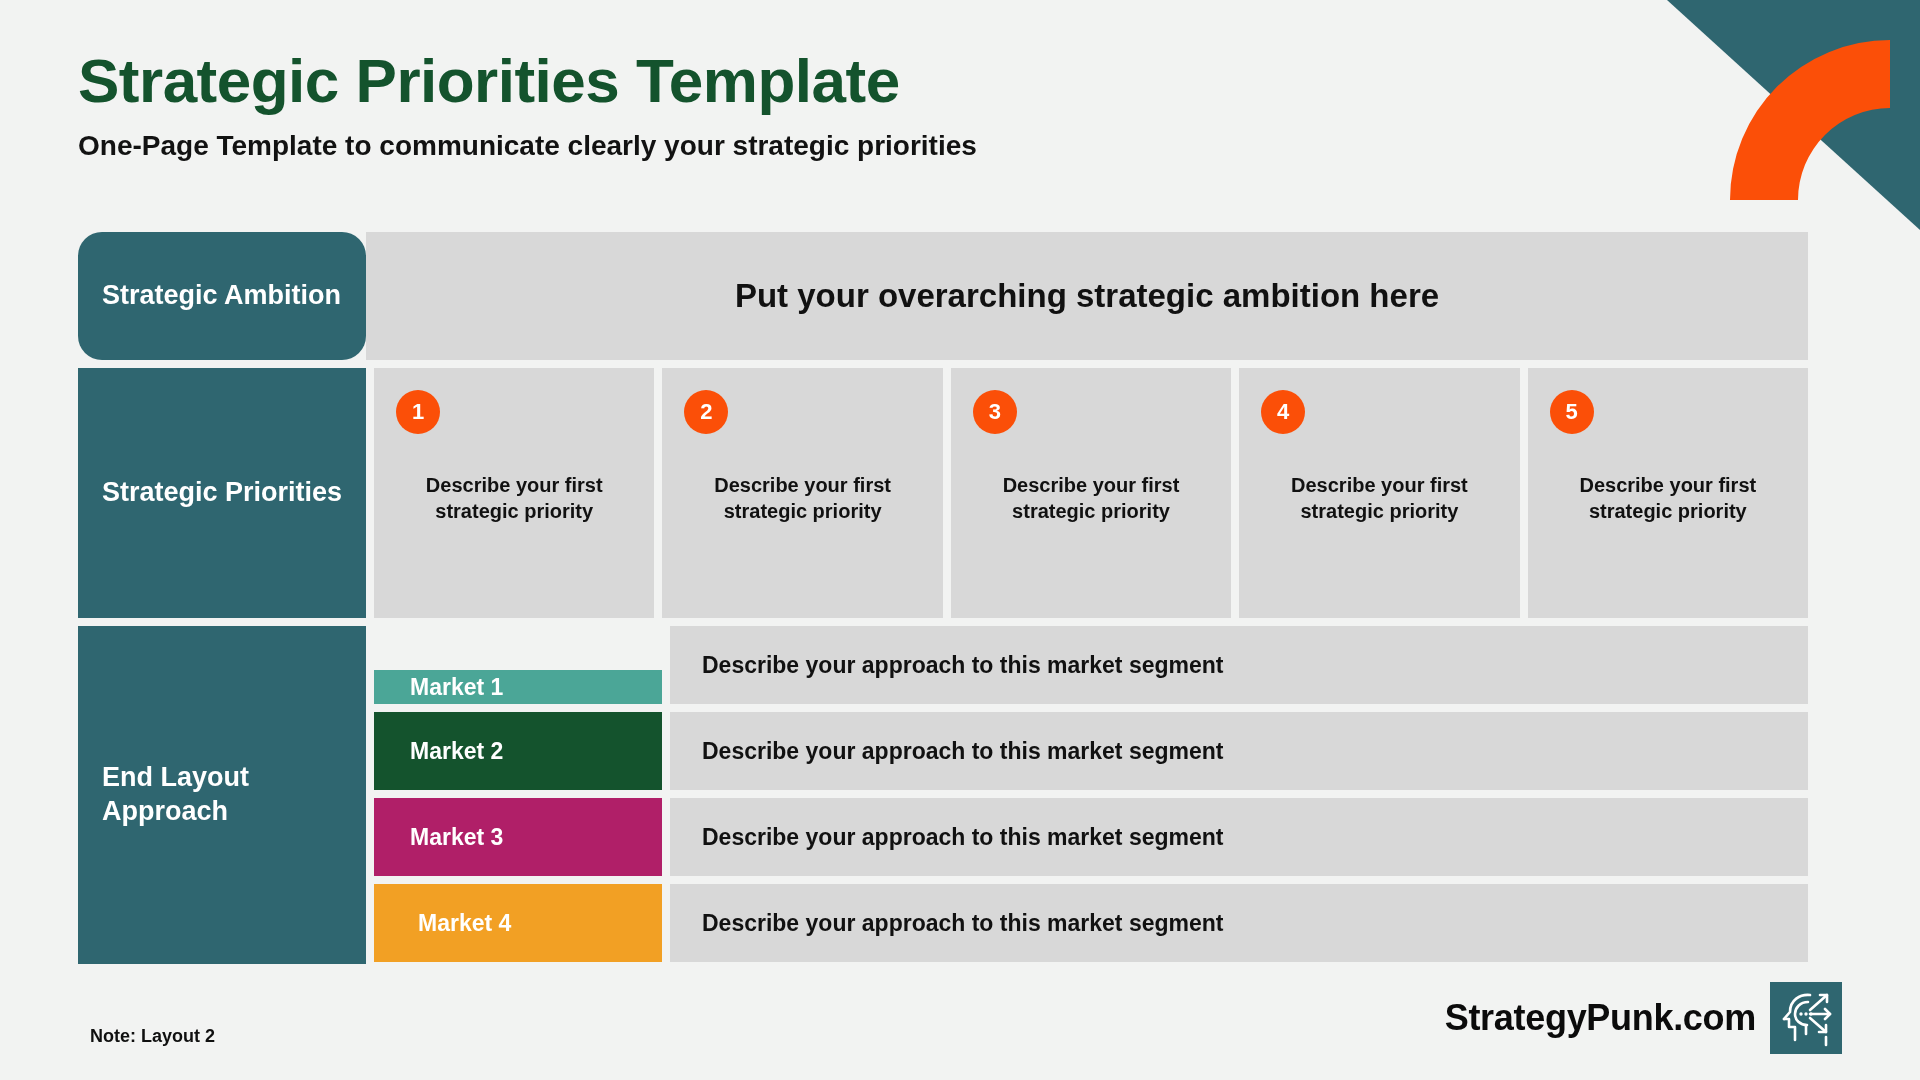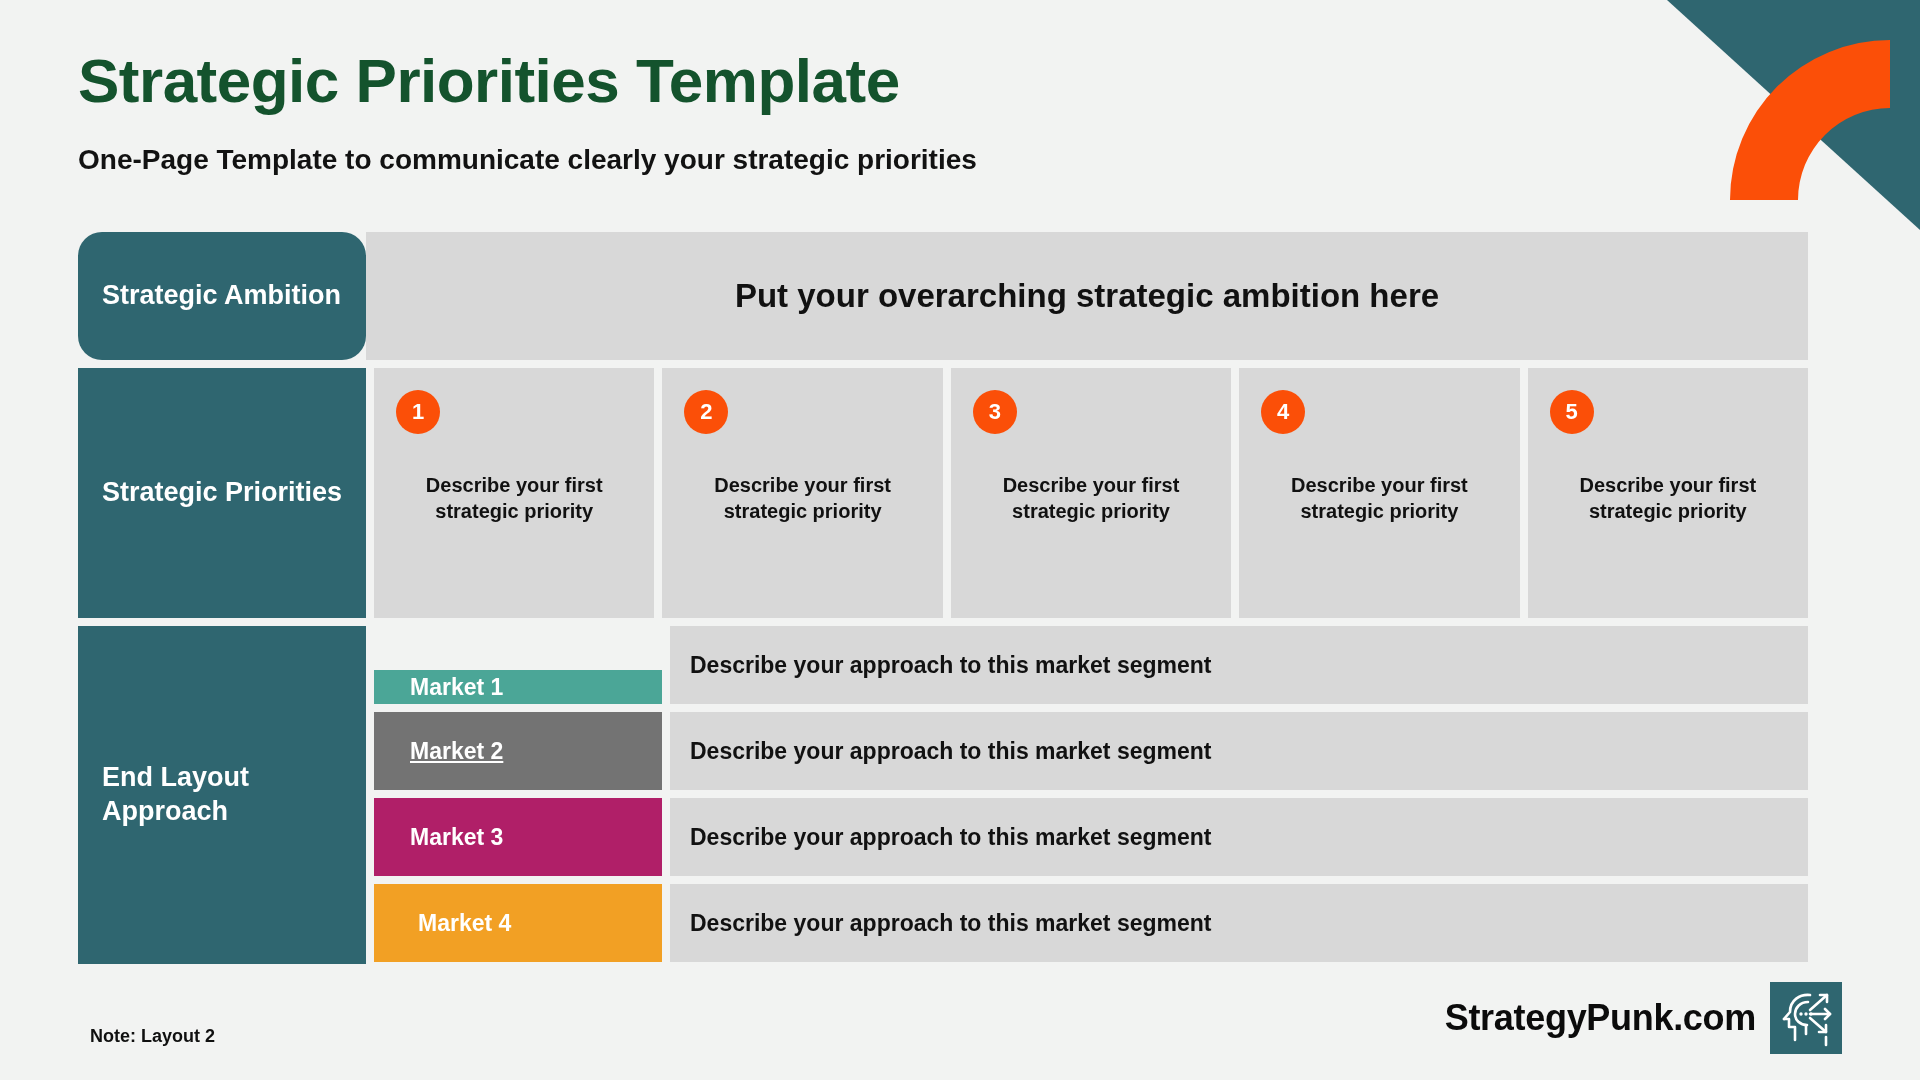--- a/index.html
+++ b/index.html
@@ -15,21 +15,21 @@
   .corner { position:absolute; top:0; right:0; width:300px; height:230px; overflow:hidden; pointer-events:none; }
   .corner svg { display:block; }
 
   
   .header { position:absolute; left:78px; top:48px; width:1300px; }
   .title {
     font-size:62px; font-weight:bold; color:#14532d;
     letter-spacing:-0.5px; line-height:1.08; white-space:nowrap;
   }
   .subtitle {
-    margin-top:28px; font-size:28px; font-weight:bold; color:#121212;
+    margin-top:14px; font-size:28px; font-weight:bold; color:#121212;
     line-height:1.2; white-space:nowrap;
   }
 
   
   .grid { position:absolute; left:78px; top:232px; width:1730px; }
 
   .row { display:flex; width:100%; }
   .row + .row { margin-top:8px; }
 
   .label-cell {
@@ -71,21 +71,21 @@
   
   .markets-area { flex:1; margin-left:8px; display:flex; flex-direction:column; gap:8px; }
   .market-row { display:flex; height:78px; }
   .market-chip {
     width:288px; flex:0 0 288px;
     display:flex; align-items:center; padding-left:36px;
     color:#ffffff; font-size:23px; font-weight:bold;
   }
   .market-desc {
     flex:1; margin-left:8px; background:#d8d8d8;
-    display:flex; align-items:center; padding-left:20px;
+    display:flex; align-items:center; padding-left:32px;
     font-size:23px; font-weight:bold; color:#111111;
   }
 
   
   .note {
     position:absolute; left:90px; top:1026px;
     font-size:18px; font-weight:bold; color:#101010;
   }
   .brand {
     position:absolute; right:78px; top:982px;
@@ -154,21 +154,21 @@
     <div class="row">
       <div class="label-cell markets">End Layout Approach</div>
       <div class="markets-area">
 
         <div class="market-row">
           <div class="market-chip" style="background:#4ba697;margin-top:44px;">Market 1</div>
           <div class="market-desc">Describe your approach to this market segment</div>
         </div>
 
         <div class="market-row">
-          <div class="market-chip" style="background:#737373;text-decoration:underline;">Market 2</div>
+          <div class="market-chip" style="background:#14532d;">Market 2</div>
           <div class="market-desc">Describe your approach to this market segment</div>
         </div>
 
         <div class="market-row">
           <div class="market-chip" style="background:#b01f68;">Market 3</div>
           <div class="market-desc">Describe your approach to this market segment</div>
         </div>
 
         <div class="market-row">
           <div class="market-chip" style="background:#f2a024;padding-left:44px;">Market 4</div>

